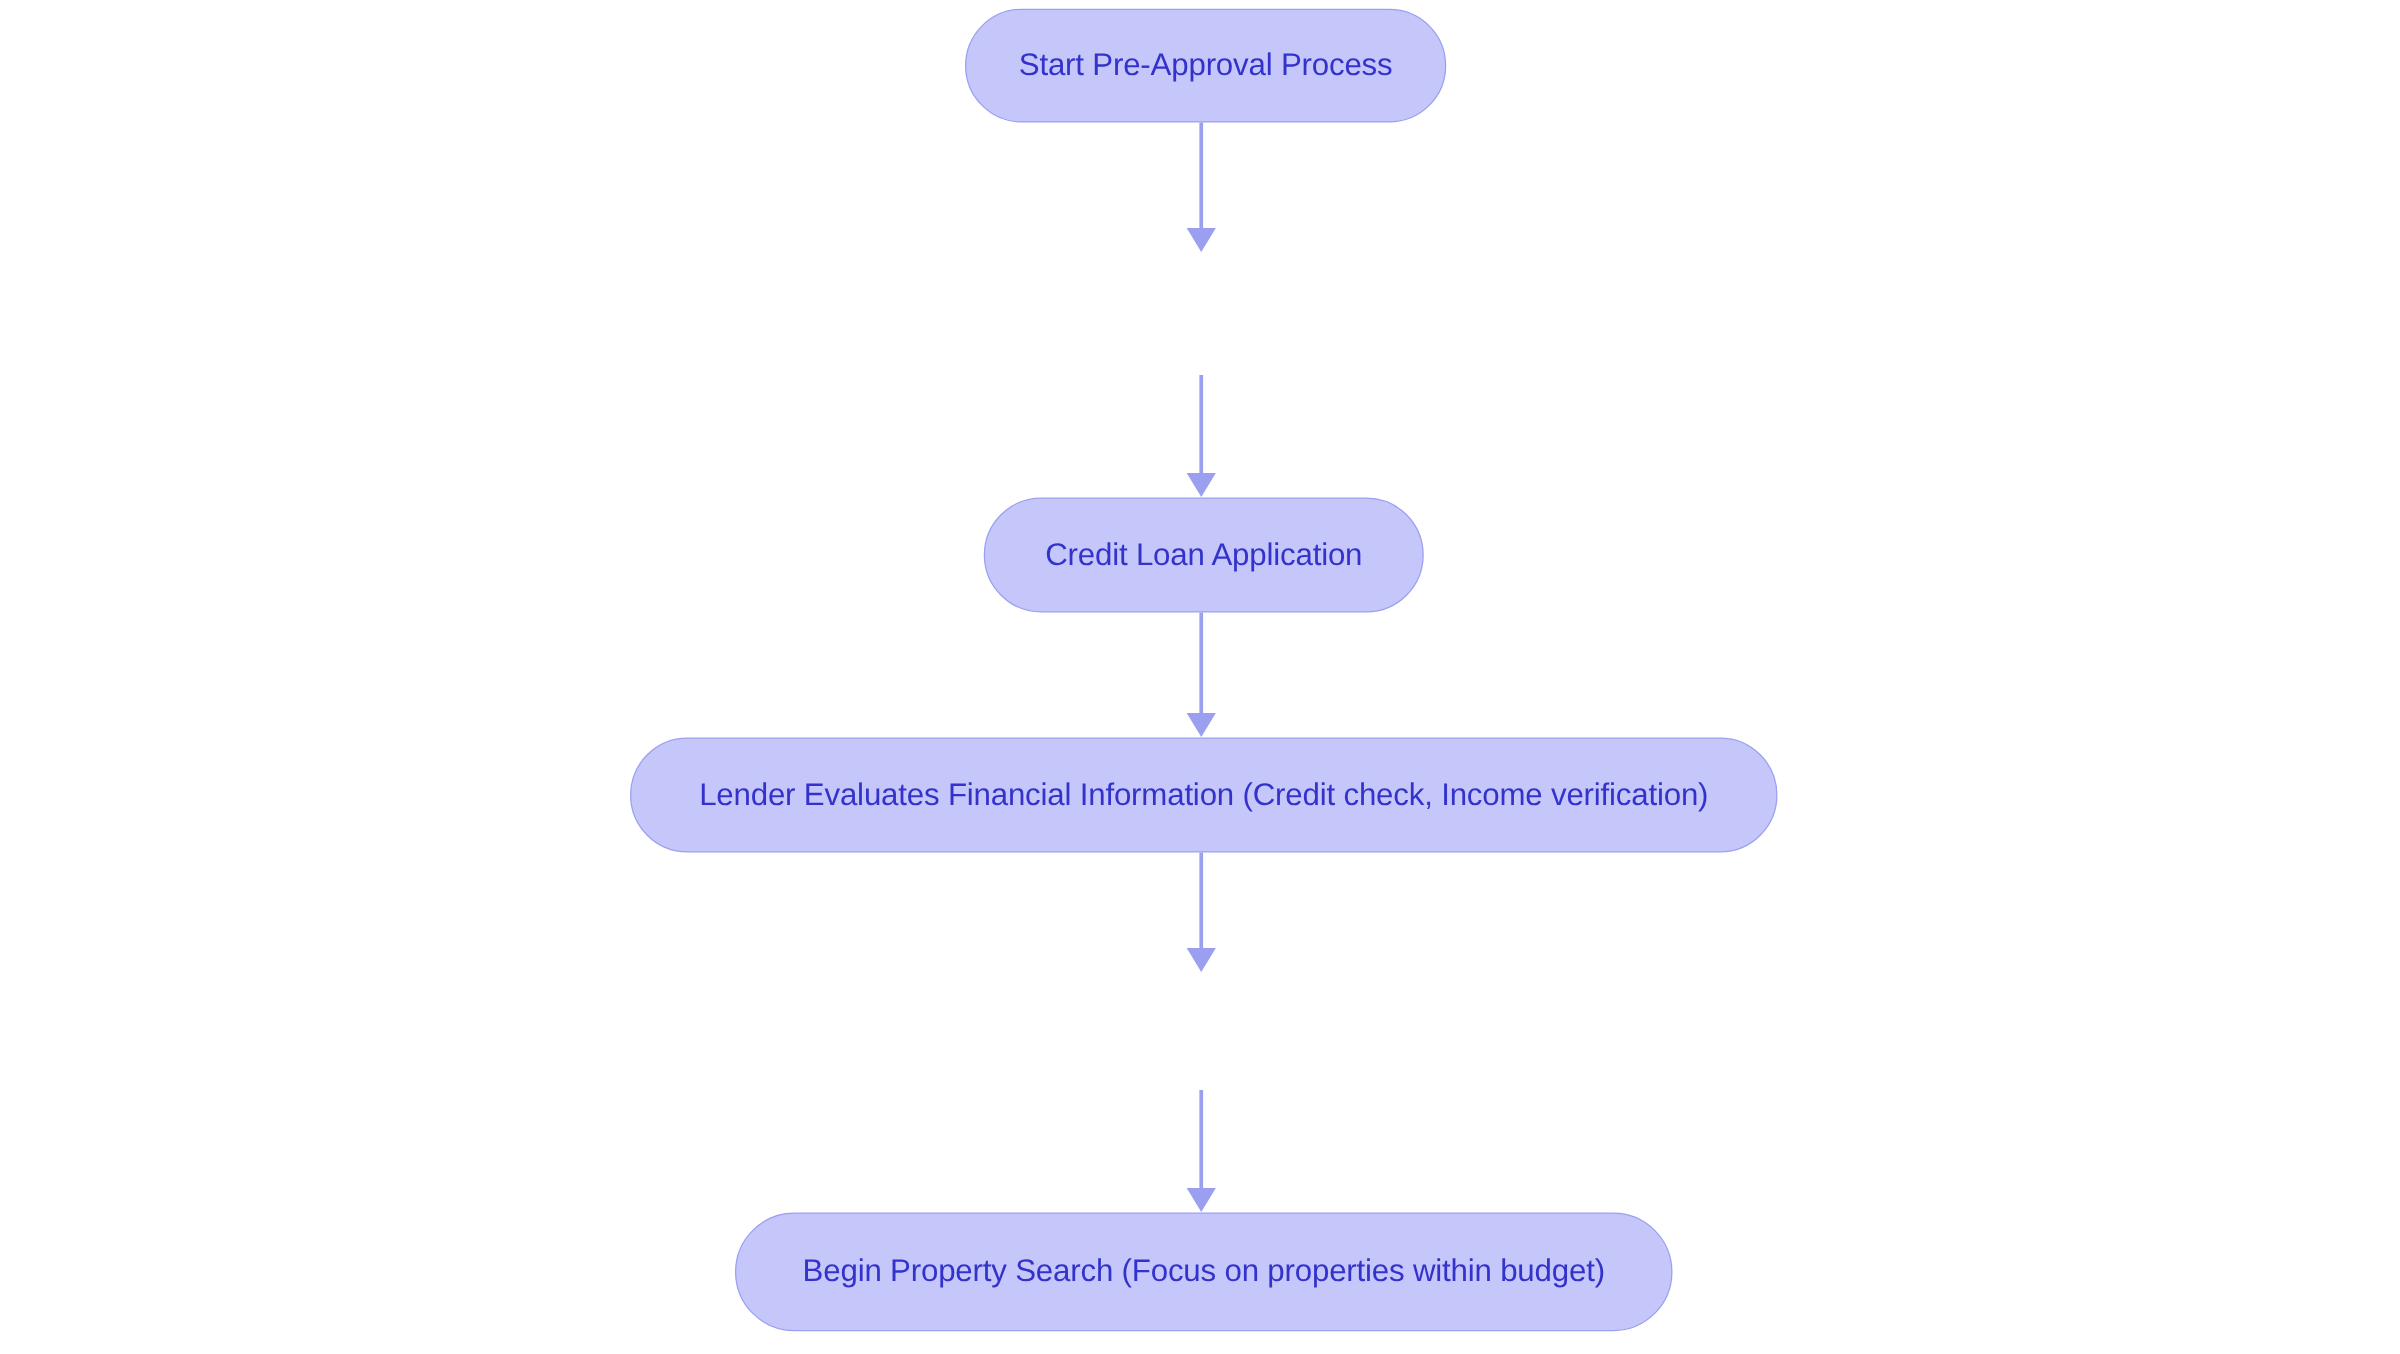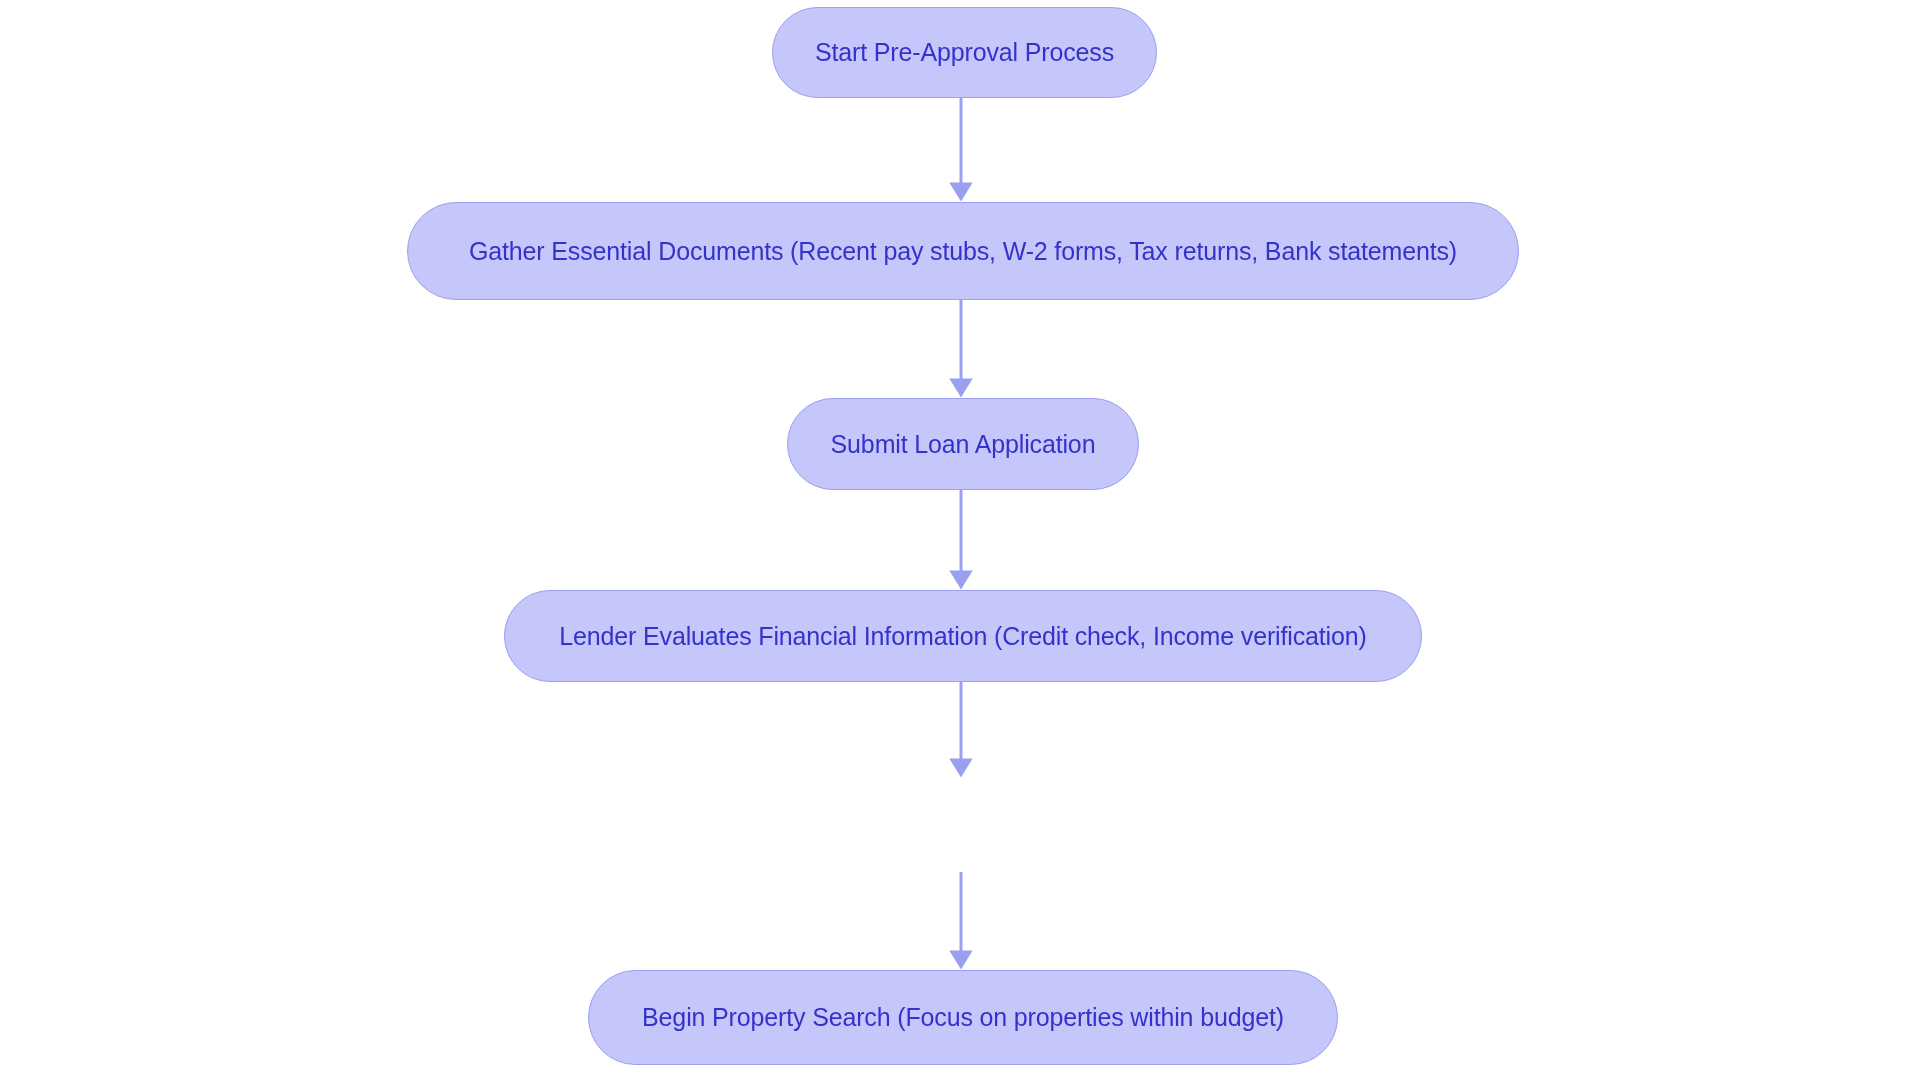--- a/index.html
+++ b/index.html
@@ -83,26 +83,23 @@
       <line x1="961" y1="490" x2="961" y2="580"></line>
       <line x1="961" y1="682" x2="961" y2="768"></line>
       <line x1="961" y1="872" x2="961" y2="960"></line>
     </g>
   </svg>
 
   <div class="flow-node node-0">
     <span class="node-label">Start Pre-Approval Process</span>
   </div>
 
-  <div class="flow-node node-1">
-    <span class="node-label">Gather Essential Documents (Recent pay stubs, W-2 forms, Tax returns, Bank statements)</span>
-  </div>
 
   <div class="flow-node node-2">
-    <span class="node-label">Submit Loan Application</span>
+    <span class="node-label">Credit Loan Application</span>
   </div>
 
   <div class="flow-node node-3">
     <span class="node-label">Lender Evaluates Financial Information (Credit check, Income verification)</span>
   </div>
 
 
   <div class="flow-node node-5">
     <span class="node-label">Begin Property Search (Focus on properties within budget)</span>
   </div>

